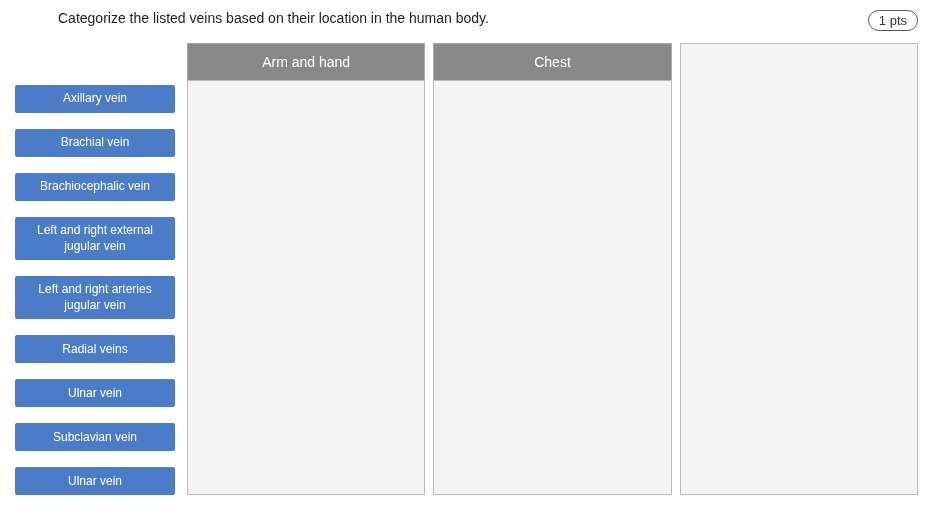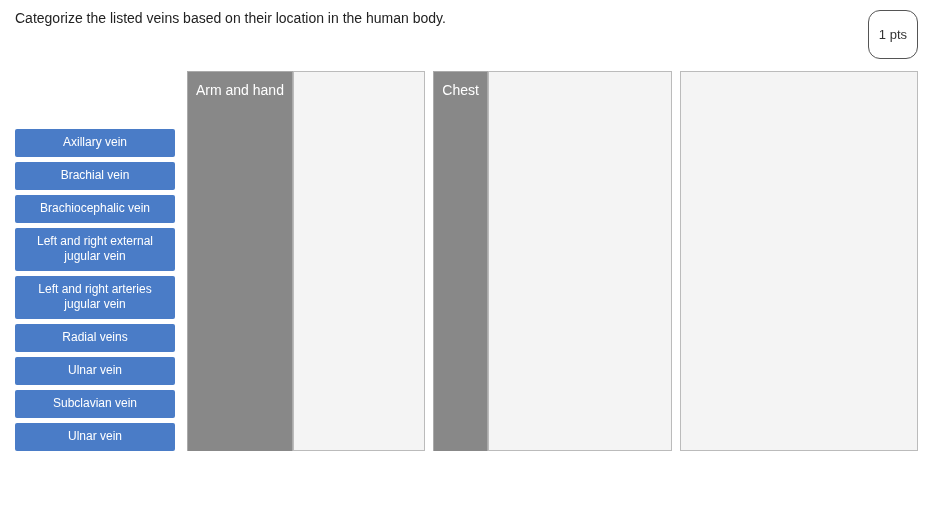--- a/index.html
+++ b/index.html
@@ -13,42 +13,42 @@
     .header-row {
       display: flex;
       justify-content: space-between;
       align-items: flex-start;
       margin-bottom: 12px;
     }
     .instructions {
       font-size: 14px;
       color: #222;
       max-width: 560px;
+      margin-left: 43px;
     }
     .pts-badge {
       border: 1px solid #555;
       border-radius: 12px;
-      padding: 16px 10px;
+      padding: 2px 10px;
       font-size: 13px;
       color: #333;
       white-space: nowrap;
     }
     .main-area {
       display: flex;
       gap: 0;
     }
     .source-list {
       display: flex;
       flex-direction: column;
-      gap: 5px;
+      gap: 16px;
       width: 160px;
       flex-shrink: 0;
       margin-top: 42px;
       margin-right: 12px;
-      justify-content: flex-end;
     }
     .source-item {
       background: #4a7cc7;
       color: #fff;
       text-align: center;
       font-size: 12px;
       padding: 6px 8px;
       border-radius: 2px;
       cursor: pointer;
       line-height: 1.3;
@@ -58,21 +58,21 @@
       justify-content: center;
     }
     .drop-columns {
       display: flex;
       gap: 8px;
       flex: 1;
     }
     .drop-column {
       flex: 1;
       display: flex;
-      flex-direction: row;
+      flex-direction: column;
     }
     .column-header {
       background: #888;
       color: #fff;
       text-align: center;
       font-size: 14px;
       font-weight: 500;
       padding: 10px 8px;
       border: 1px solid #aaa;
       border-bottom: none;

